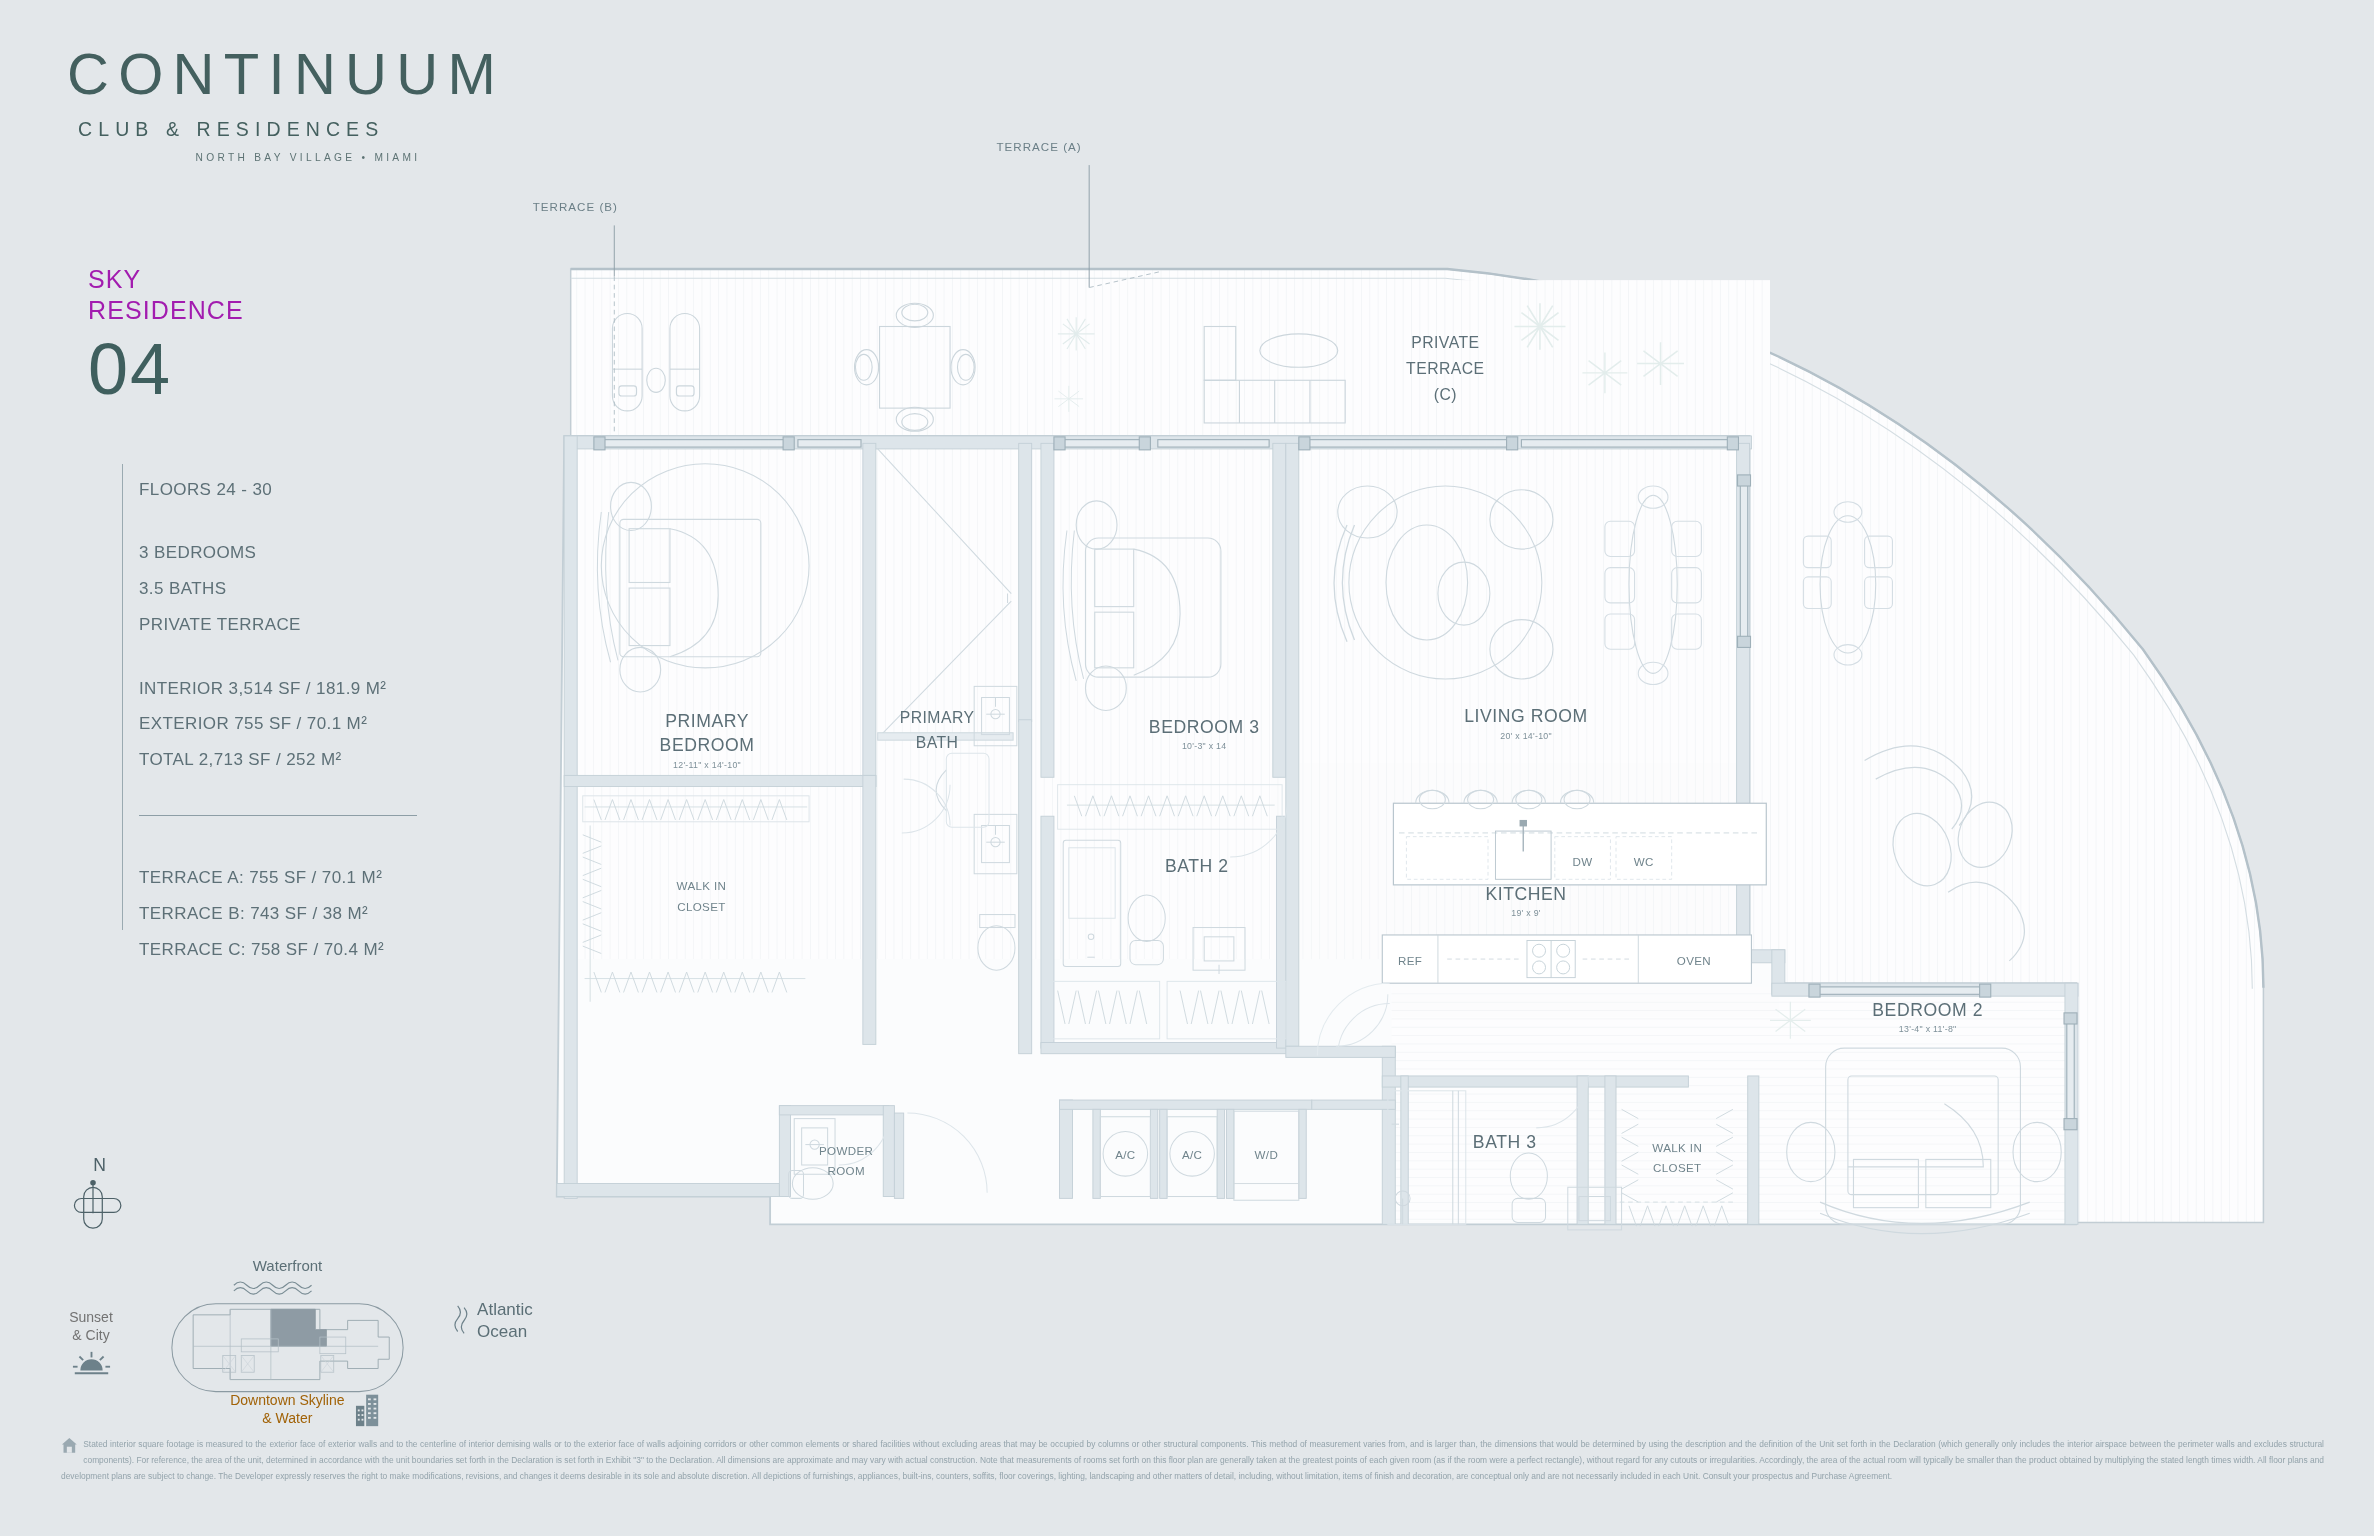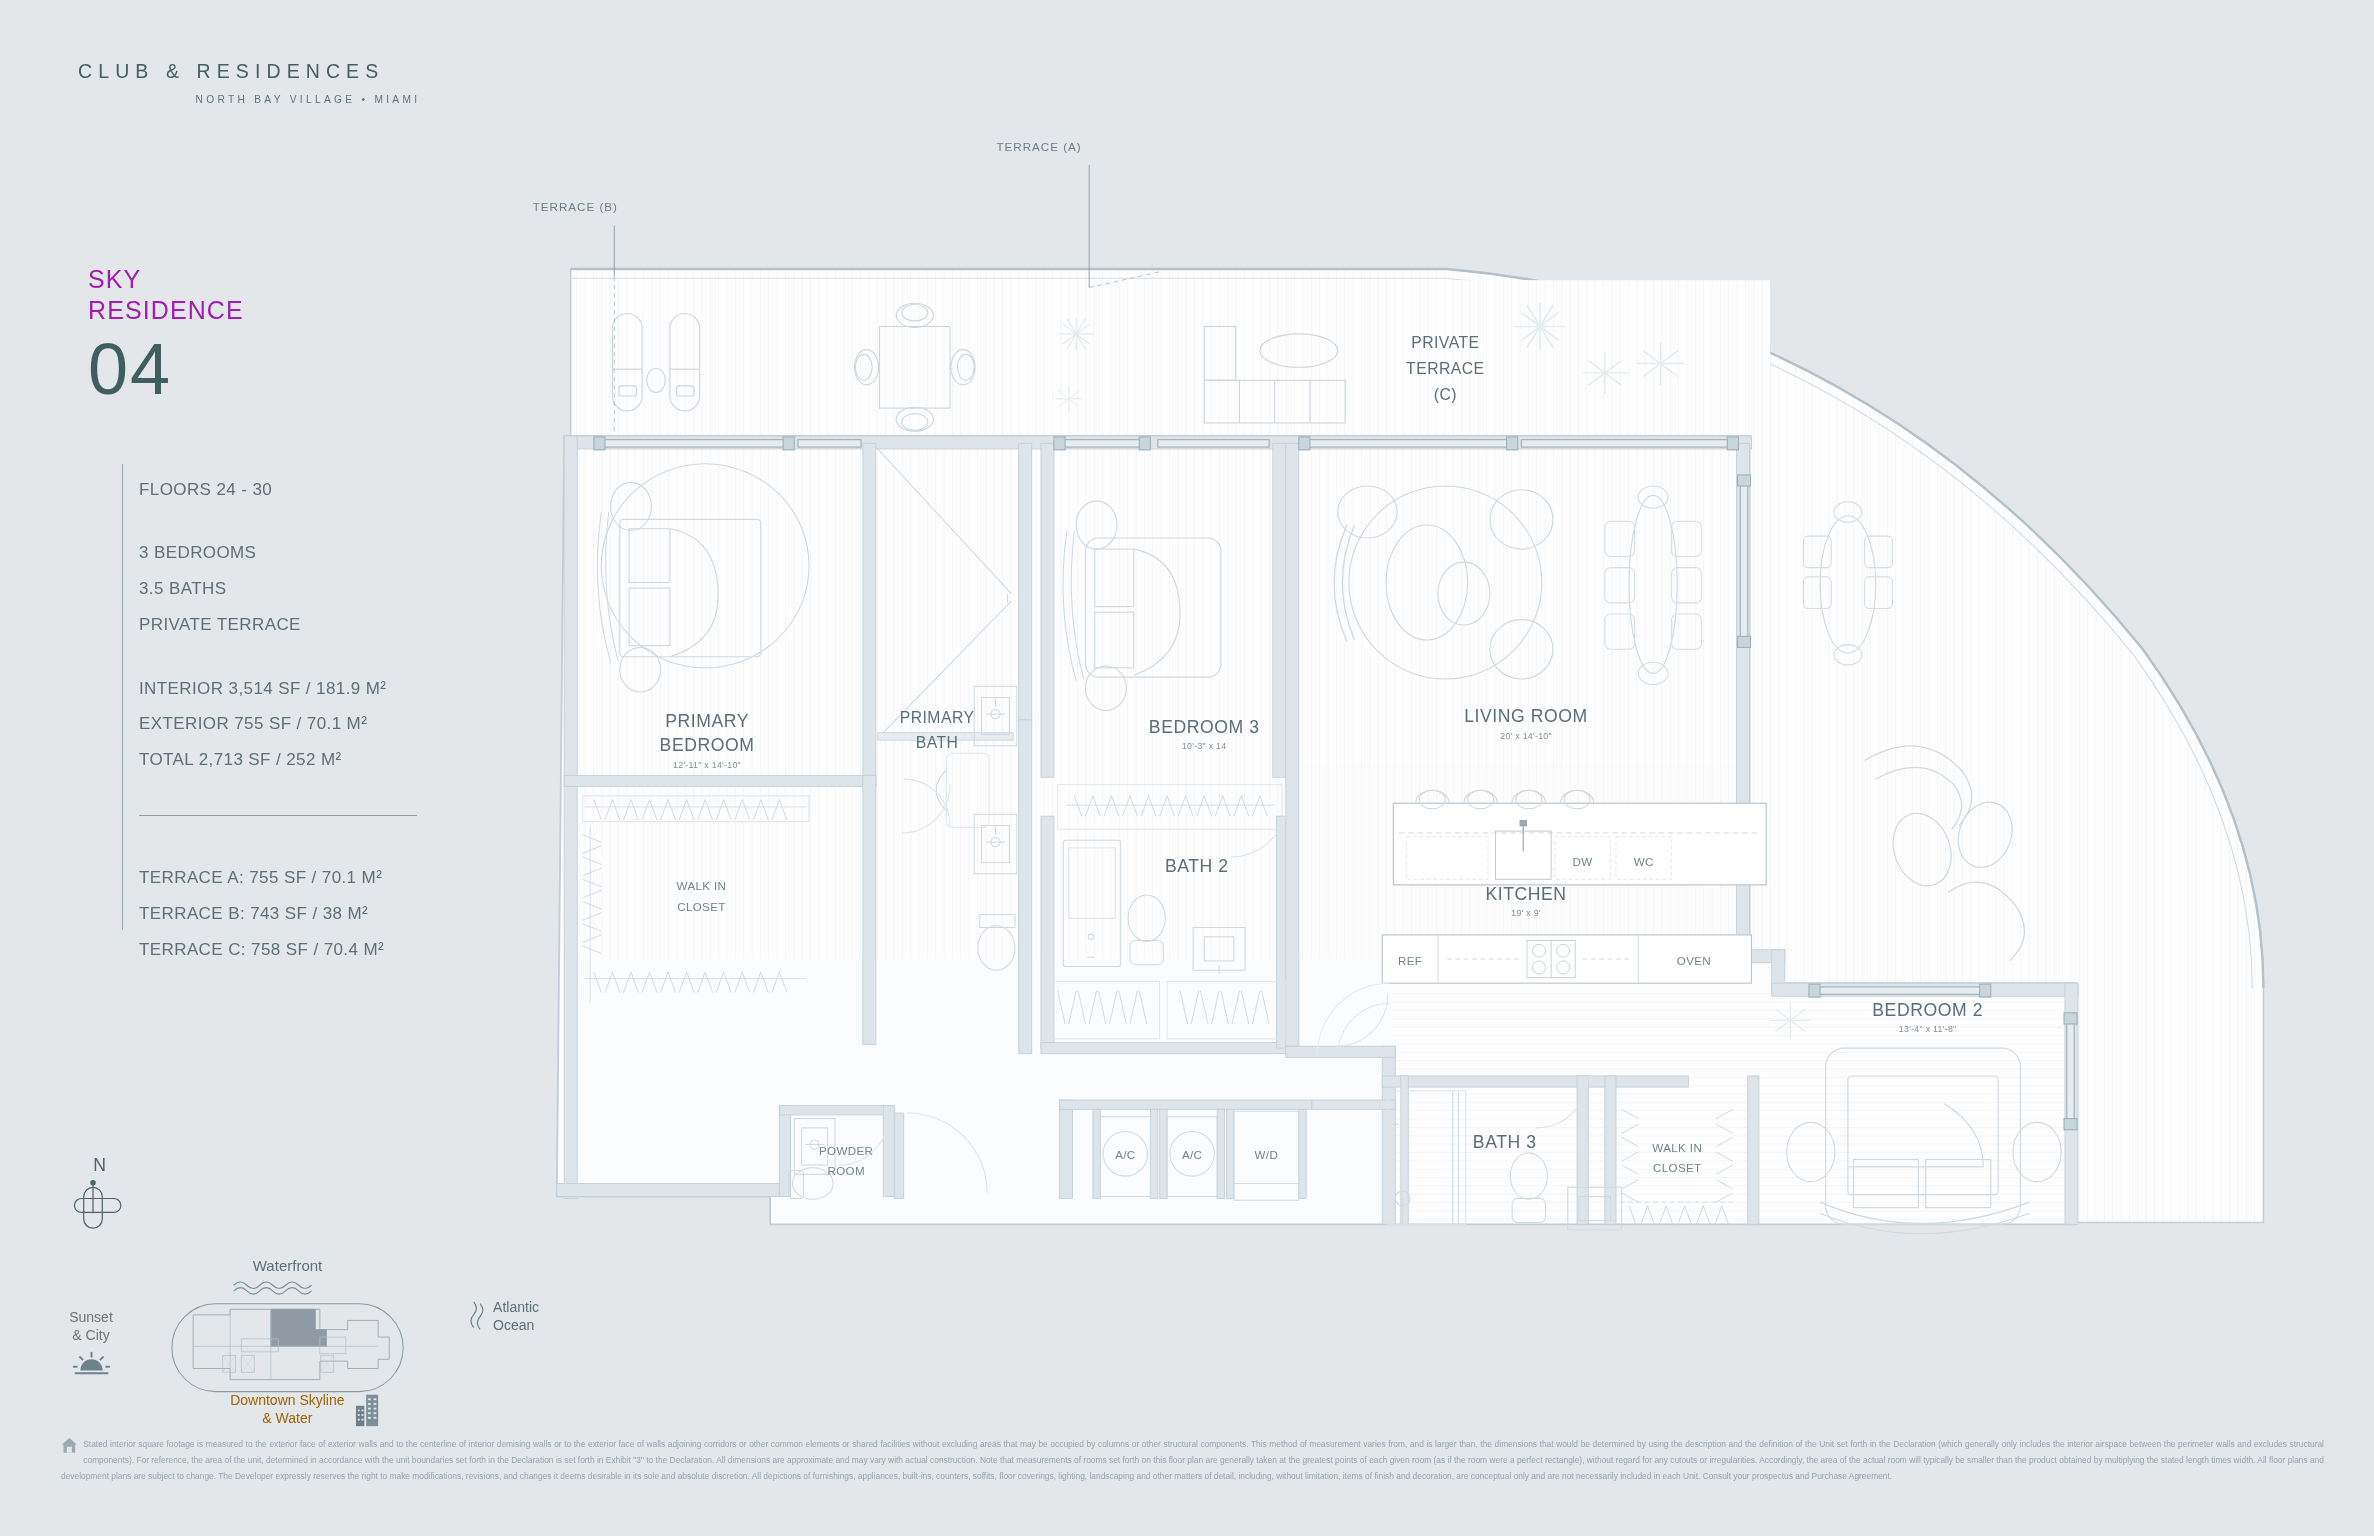--- a/index.html
+++ b/index.html
@@ -40,21 +40,21 @@
   .gap-md { height:28px; }
   #hr-spec { width:278px; height:0.9px; background:#8d9ea6; margin:41px 0 48px 0; }
 
   
   #compass { position:absolute; left:67px; top:1155px; width:65px; text-align:center; }
   #compass .n { font-size:17.6px; color:#4d6168; font-weight:300; }
 
   #site { position:absolute; left:130px; top:1257px; width:315px; height:176px; }
   #site .wf { font-size:15px; color:#5b6f76; text-align:center; }
   #sunsetcity { position:absolute; left:54px; top:1289px; width:74px; text-align:center; font-size:14px; color:#737373; line-height:1.28;margin-top:20px;}
-  #atlantic   { position:absolute; left:453px; top:1299px; width:102px; font-size:14px; color:#5b6f76; line-height:1.28;justify-content:center;}
+  #atlantic   { position:absolute; left:453px; top:1299px; width:102px; font-size:17px; color:#5b6f76; line-height:1.28;}
   #downtown   { position:absolute; left:176px; top:1391px; width:260px; text-align:center; font-size:14px; color:#a16207; line-height:1.28;}
 
   
   #disclaimer {
     position:absolute; left:61px; top:1436px; width:2263px;
     font-size:8.4px; line-height:1.92; color:#93a3ab; text-align:justify;
   }
   #disclaimer .hico { float:left; margin:0.9px 5.6px 0 0; }
 
   
@@ -67,20 +67,21 @@
   .lbl-dim  { font-size:9.5px; letter-spacing:.3px; fill:#7e9099; }
   .lbl-tiny { font-size:12.5px; letter-spacing:.4px; fill:#70848c; }
   .lbl-callout { font-size:12.5px; letter-spacing:1.1px; fill:#6b7f87; }
 </style>
 </head>
 <body>
 
 <div id="left-panel">
 
   <div id="brand">
+    <div class="word">CONTINUUM</div>
     <div class="sub1">CLUB &amp; RESIDENCES</div>
     <div class="sub2">NORTH BAY VILLAGE • MIAMI</div>
   </div>
 
   <div id="res-block">
     <div class="sky">SKY</div>
     <div class="sky">RESIDENCE</div>
     <div class="num">04</div>
   </div>
 

